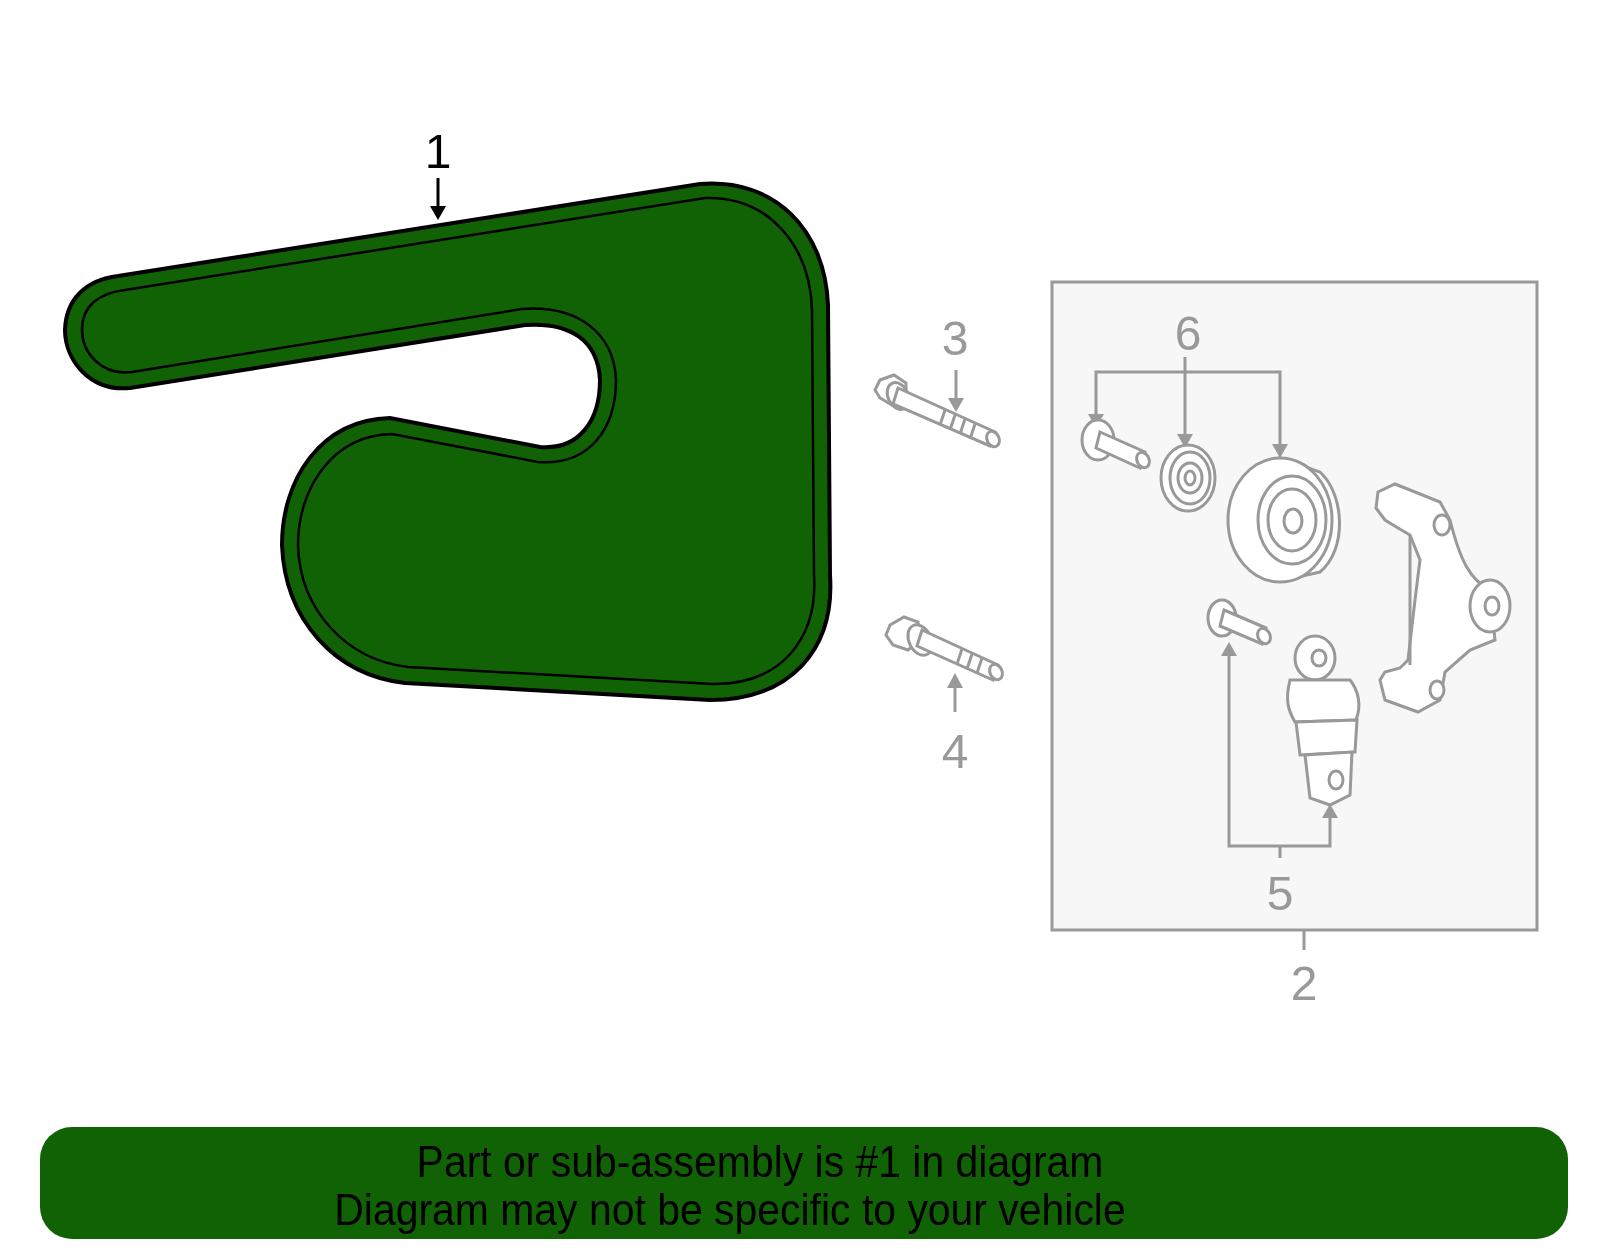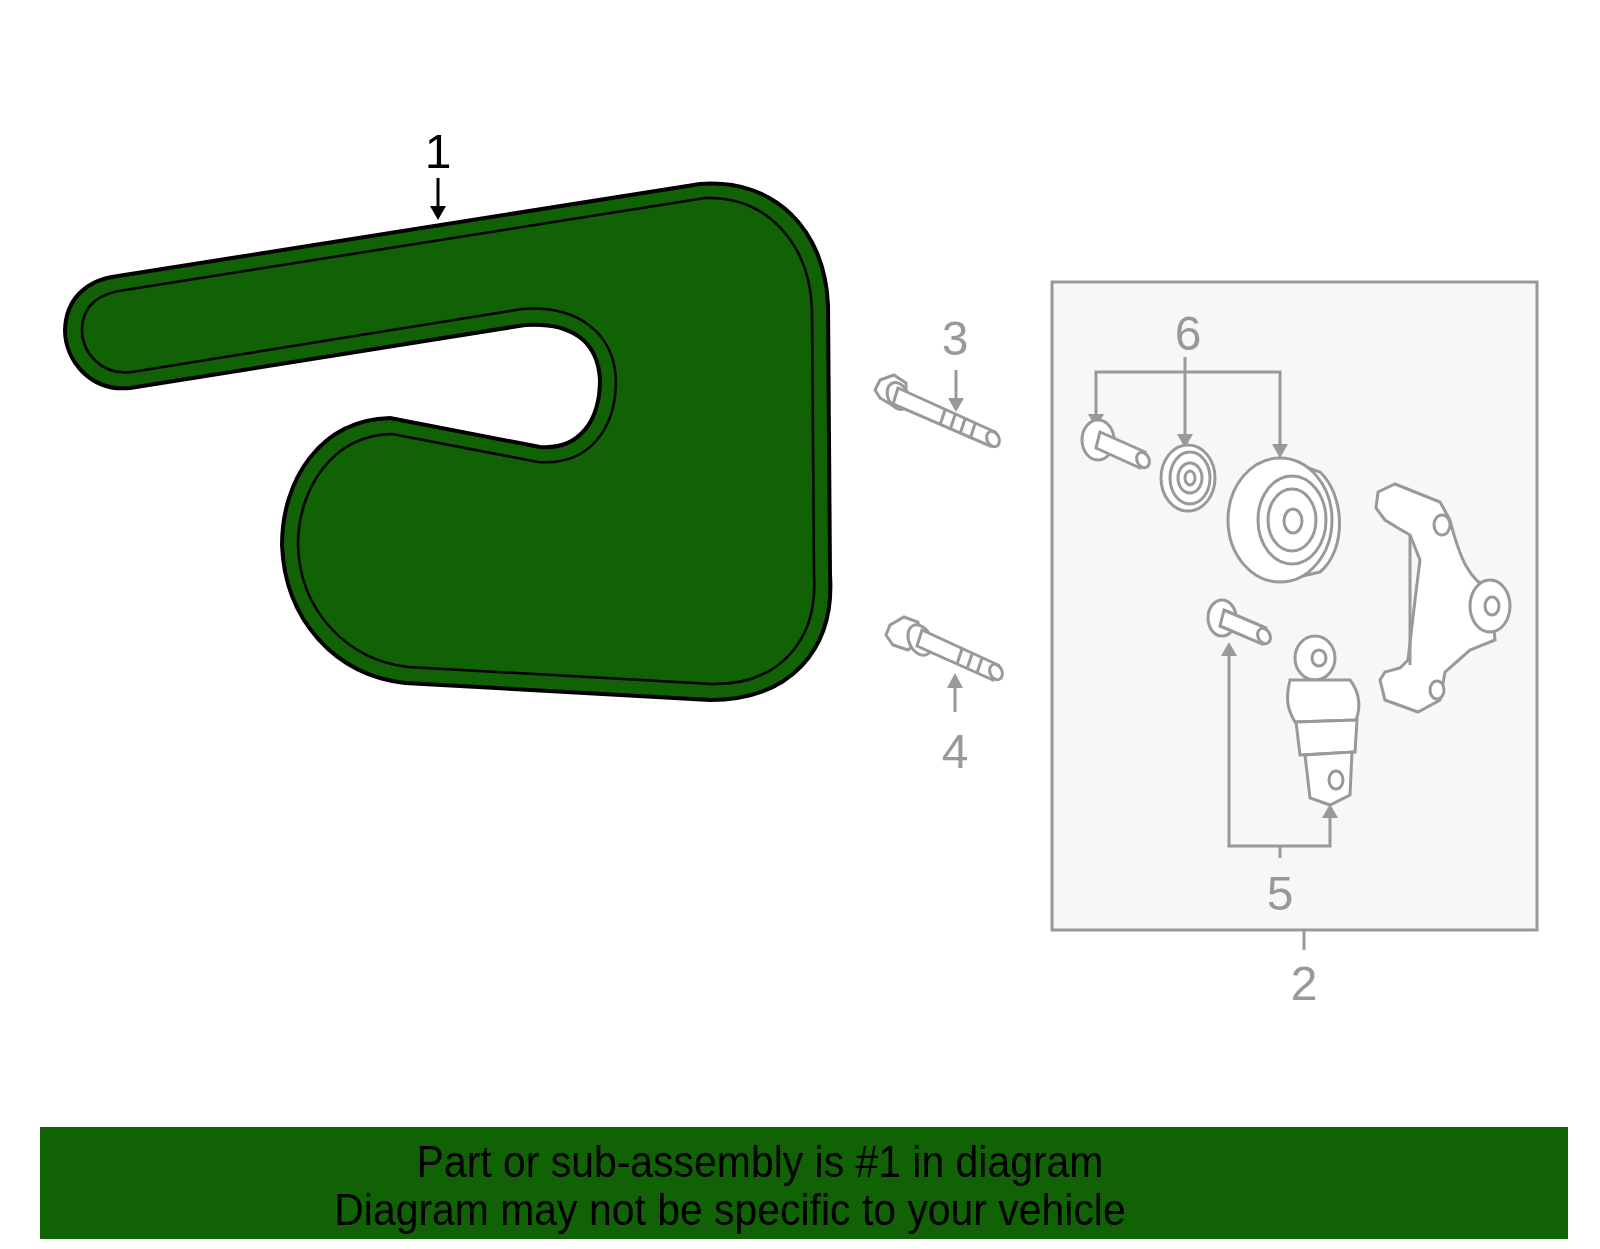--- a/index.html
+++ b/index.html
@@ -1,21 +1,21 @@
 <!DOCTYPE html>
 <html><head>
 <meta charset="utf-8">
 <style>
   html, body { margin:0; padding:0; background:#ffffff; }
   body { width:1600px; height:1249px; position:relative; overflow:hidden; font-family:"Liberation Sans", sans-serif; }
   #diagram { position:absolute; left:0; top:0; width:1600px; height:1249px; }
   .callout { font-family:"Liberation Sans", sans-serif; font-size:48px; }
   .callout-black { fill:#000000; }
   .callout-gray { fill:#999999; }
-  #banner { position:absolute; left:40px; top:1127px; width:1528px; height:112px; background:#116205; }
+  #banner { position:absolute; left:40px; top:1127px; width:1528px; height:112px; background:#116205;border-radius:32px; }
   #banner .line { position:absolute; left:0; width:1450px; text-align:center; color:#000; font-size:44px; line-height:50px; transform:scaleX(0.93); transform-origin:center; }
   #banner .l1 { top:10px; left:0; width:1440px; }
   #banner .l2 { top:58px; left:-30px; width:1440px; }
 </style>
 </head>
 <body>
 
 <svg id="diagram" viewBox="0 0 1600 1249" xmlns="http://www.w3.org/2000/svg">
 
   <g>

